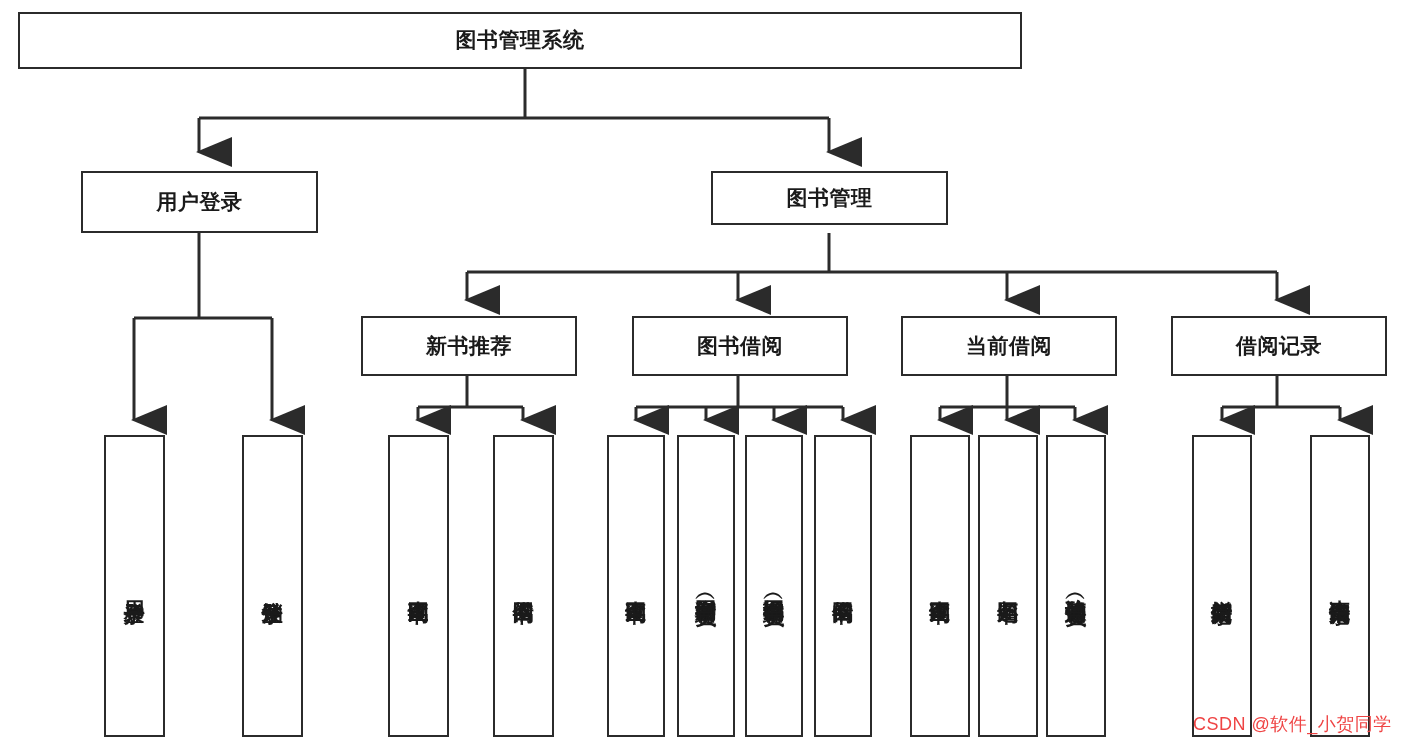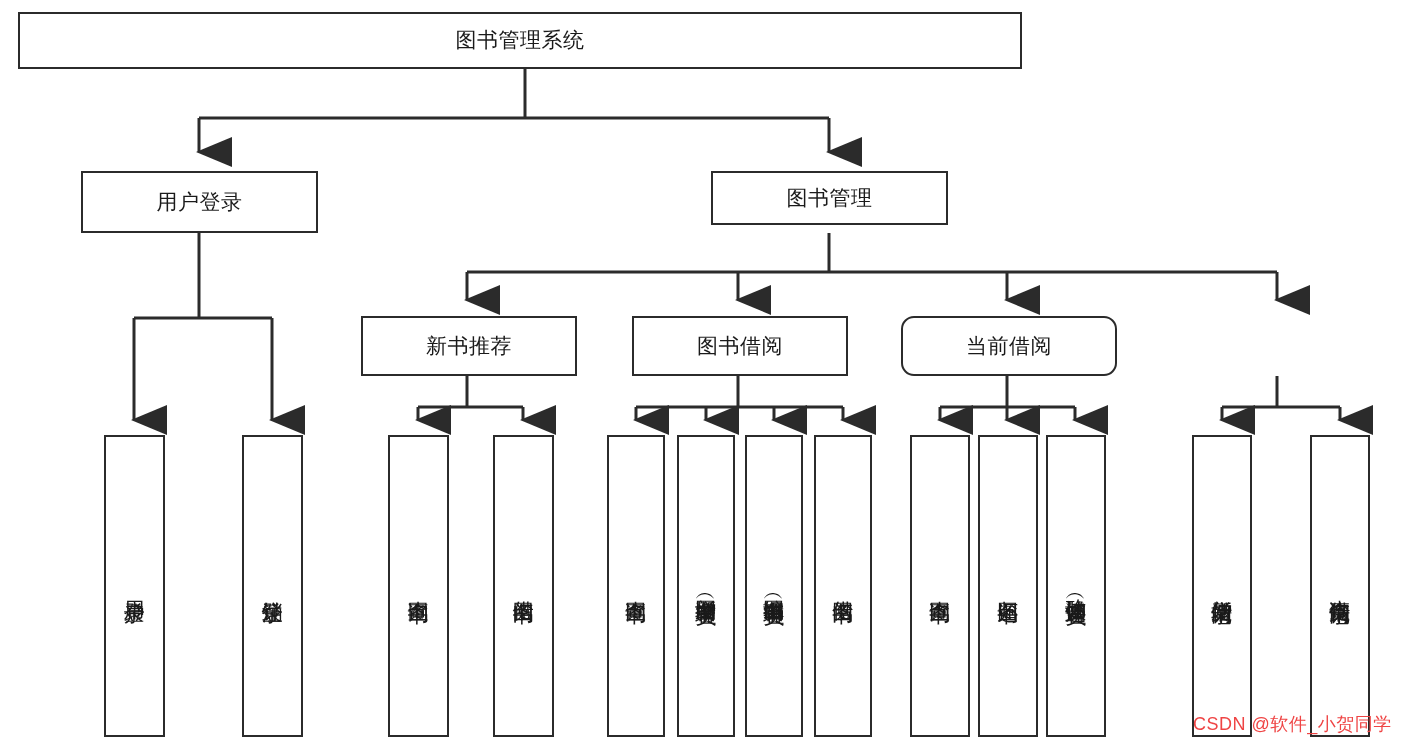--- a/index.html
+++ b/index.html
@@ -35,20 +35,21 @@
     color: #1a1a1a;
   }
   .node.root {
     border-width: 2px;
   }
   .node-label {
     font-size: 21px;
     line-height: 1.15;
     letter-spacing: 0.5px;
     white-space: nowrap;
+    font-weight: bold;
   }
   .node.leaf {
     align-items: center;
     justify-content: center;
     padding: 4px 2px;
   }
   .node.leaf .node-label {
     writing-mode: vertical-rl;
     text-orientation: upright;
     font-size: 21px;
@@ -133,22 +134,25 @@
   <div class="node" style="left:711px; top:171px; width:237px; height:54px;">
     <span class="node-label">图书管理</span>
   </div>
 
   <div class="node" style="left:632px; top:316px; width:216px; height:60px;">
     <span class="node-label">图书借阅</span>
   </div>
   <div class="node" style="left:361px; top:316px; width:216px; height:60px;">
     <span class="node-label">新书推荐</span>
   </div>
-  <div class="node" style="left:901px; top:316px; width:216px; height:60px;border-radius:13px;">
+  <div class="node" style="left:901px; top:316px; width:216px; height:60px;">
     <span class="node-label">当前借阅</span>
+  </div>
+  <div class="node" style="left:1171px; top:316px; width:216px; height:60px;">
+    <span class="node-label">借阅记录</span>
   </div>
 
   <div class="node leaf" style="left:104px; top:435px; width:61px; height:302px;">
     <span class="node-label">用户登录</span>
   </div>
   <div class="node leaf" style="left:242px; top:435px; width:61px; height:302px;">
     <span class="node-label">注销登录</span>
   </div>
 
   <div class="node leaf" style="left:388px; top:435px; width:61px; height:302px;">

